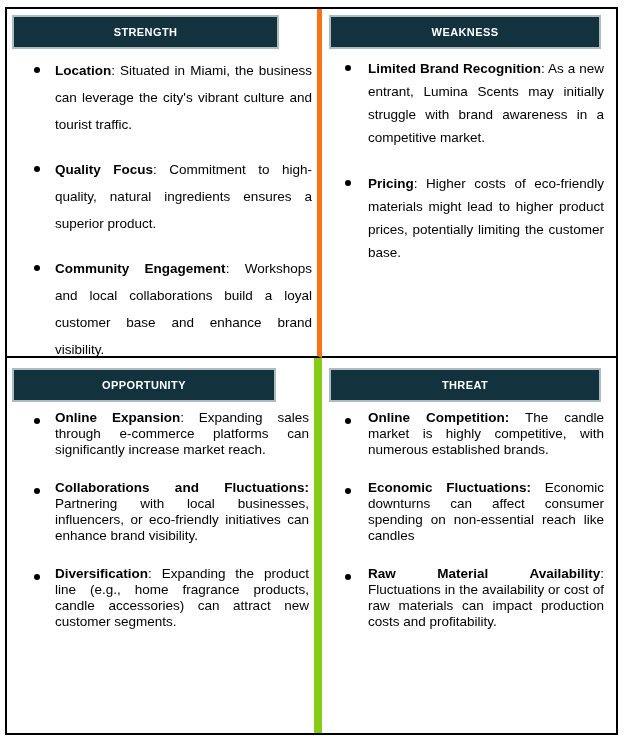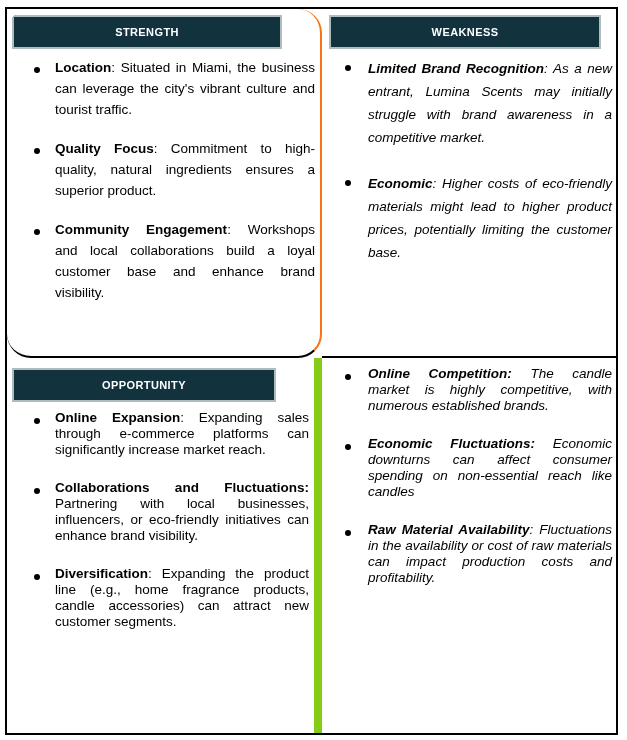--- a/index.html
+++ b/index.html
@@ -22,21 +22,21 @@
     display: grid;
     grid-template-columns: 315px 1fr;
     grid-template-rows: 349px 1fr;
     background: #ffffff;
   }
   .cell {
     box-sizing: border-box;
     overflow: hidden;
     background: #ffffff;
   }
-  .c-tl { border-right: 2px solid #f97316; border-bottom: 2px solid #000; border-radius: 24px; }
+  .c-tl { border-right: 5px solid #f97316; border-bottom: 2px solid #000; }
   .c-tr { border-bottom: 2px solid #000; }
   .c-bl { border-right: 8px solid #84cc16; }
 
   .hbar {
     box-sizing: border-box;
     height: 34px;
     background: #12323e;
     border: 2px solid #aebcc0;
     color: #ffffff;
     font-weight: bold;
@@ -48,41 +48,41 @@
   }
   .c-tl .hbar, .c-bl .hbar { margin: 6px 38px 0 5px; }
   .c-tr .hbar, .c-br .hbar { margin: 6px 15px 4px 7px; }
   .c-bl .hbar, .c-br .hbar { margin-top: 10px; }
 
   ul.items {
     list-style: none;
     margin: 8px 0 0 0;
   }
   .c-tl .items, .c-bl .items { padding: 0 5px 0 48px; }
-  .c-tr .items, .c-br .items { padding: 0 4px 0 46px; font-style: italic; }
+  .c-tr .items, .c-br .items { padding: 0 12px 0 46px; }
 
   .items li {
     position: relative;
     text-align: justify;
     font-size: 13.5px;
     color: #000000;
   }
   .items li::before {
     content: "";
     position: absolute;
     width: 6px;
     height: 6px;
     border-radius: 50%;
     background: #000000;
   }
   .c-tl .items li::before, .c-bl .items li::before { left: -21px; }
   .c-tr .items li::before, .c-br .items li::before { left: -23px; }
 
   
-  .c-tl .items li { line-height: 21px; margin-bottom: 18px; }
+  .c-tl .items li { line-height: 27px; margin-bottom: 18px; }
   .c-tl .items li::before { top: 10px; }
   .c-tr .items li { line-height: 23px; margin-bottom: 23px; }
   .c-tr .items li::before { top: 8px; }
   .c-bl .items li, .c-br .items li { line-height: 16px; margin-bottom: 22px; }
   .c-bl .items li::before, .c-br .items li::before { top: 8px; }
   .items li:last-child { margin-bottom: 0; margin-top: 12px; }
 
   .term { font-weight: bold; }
 </style>
 </head>
@@ -100,36 +100,39 @@
       <li><span class="term">Community Engagement</span><span class="rest">: Workshops and local collaborations build a loyal customer base and enhance brand visibility.</span></li>
     </ul>
   </section>
 
   <section class="cell c-tr">
     <div class="hbar">
       <span>WEAKNESS</span>
     </div>
     <ul class="items">
       <li><span class="term">Limited Brand Recognition</span><span class="rest">: As a new entrant, Lumina Scents may initially struggle with brand awareness in a competitive market.</span></li>
-      <li><span class="term">Economic</span><span class="rest">: Higher costs of eco-friendly materials might lead to higher product prices, potentially limiting the customer base.</span></li>
+      <li><span class="term">Pricing</span><span class="rest">: Higher costs of eco-friendly materials might lead to higher product prices, potentially limiting the customer base.</span></li>
     </ul>
   </section>
 
   <section class="cell c-bl">
     <div class="hbar">
       <span>OPPORTUNITY</span>
     </div>
     <ul class="items">
       <li><span class="term">Online Expansion</span><span class="rest">: Expanding sales through e-commerce platforms can significantly increase market reach.</span></li>
       <li><span class="term">Collaborations and Fluctuations:</span><span class="rest"> Partnering with local businesses, influencers, or eco-friendly initiatives can enhance brand visibility.</span></li>
       <li><span class="term">Diversification</span><span class="rest">: Expanding the product line (e.g., home fragrance products, candle accessories) can attract new customer segments.</span></li>
     </ul>
   </section>
 
   <section class="cell c-br">
+    <div class="hbar">
+      <span>THREAT</span>
+    </div>
     <ul class="items">
       <li><span class="term">Online Competition:</span><span class="rest"> The candle market is highly competitive, with numerous established brands.</span></li>
       <li><span class="term">Economic Fluctuations:</span><span class="rest"> Economic downturns can affect consumer spending on non-essential reach like candles</span></li>
       <li><span class="term">Raw Material Availability</span><span class="rest">: Fluctuations in the availability or cost of raw materials can impact production costs and profitability.</span></li>
     </ul>
   </section>
 
 </div>
 
 </body></html>

